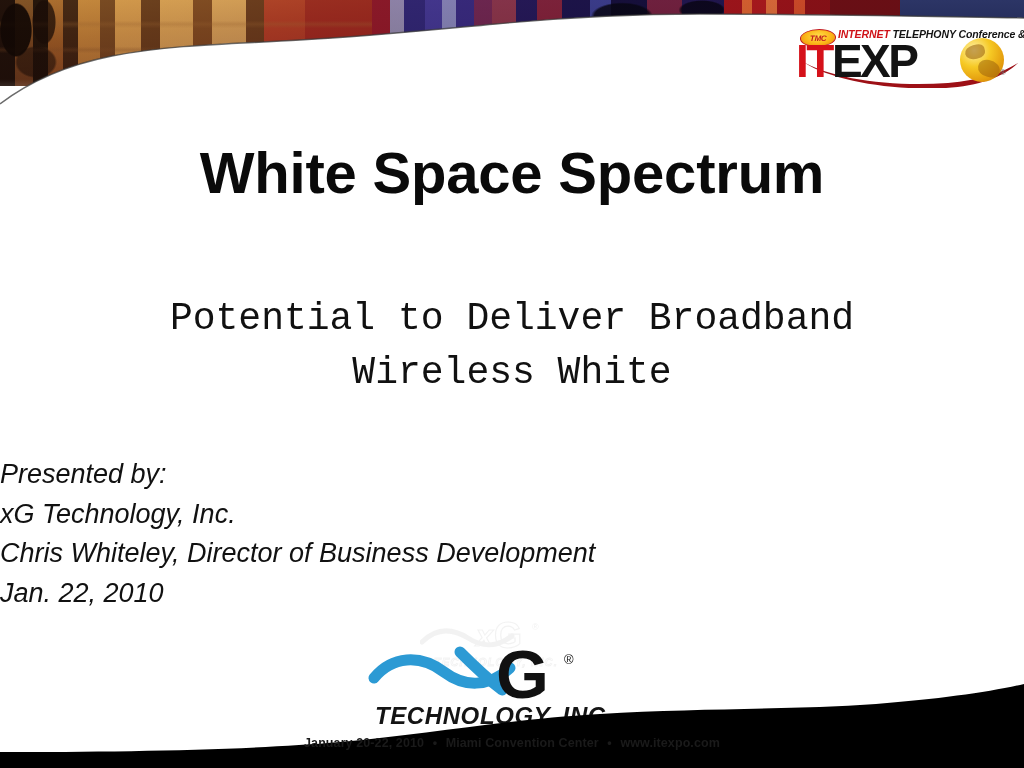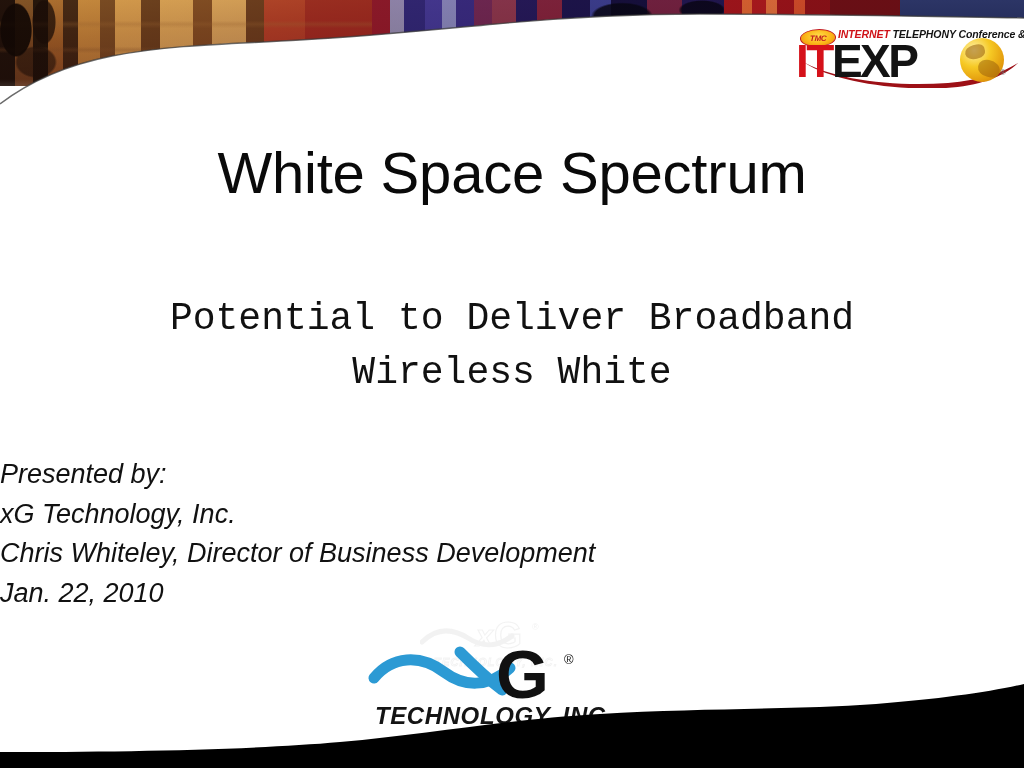--- a/index.html
+++ b/index.html
@@ -96,21 +96,21 @@
     width: 1024px; height: 120px;
   }
 
   
   .title {
     position: absolute;
     left: 0; top: 142px;
     width: 1024px;
     text-align: center;
     font-size: 58px;
-    font-weight: 400;
+    font-weight: 700;
     letter-spacing: -0.2px;
     color: #0a0a0a;
     font-family: "Liberation Sans", sans-serif;
     line-height: 1.08;
   }
   .subtitle {
     position: absolute;
     left: 0; top: 292px;
     width: 1024px;
     text-align: center;
@@ -345,16 +345,23 @@
 
     <div class="xg-tech">TECHNOLOGY, INC.</div>
   </div>
 
   <svg class="bottom-swoosh" viewBox="0 0 1024 84" preserveAspectRatio="none">
     <path d="M0,84 L0,68 C120,68 250,66 340,58
              C430,50 500,36 600,30 C700,24 790,26 876,20
              C940,15 990,8 1024,0 L1024,84 Z" fill="#000000"></path>
   </svg>
 
+  <div class="footer-text">
+    <span>January 20-22, 2010</span>
+    <span class="dot">•</span>
+    <span>Miami Convention Center</span>
+    <span class="dot">•</span>
+    <span>www.itexpo.com</span>
+  </div>
 
   <div class="footer-bar"></div>
 
 </div>
 
 </body></html>

